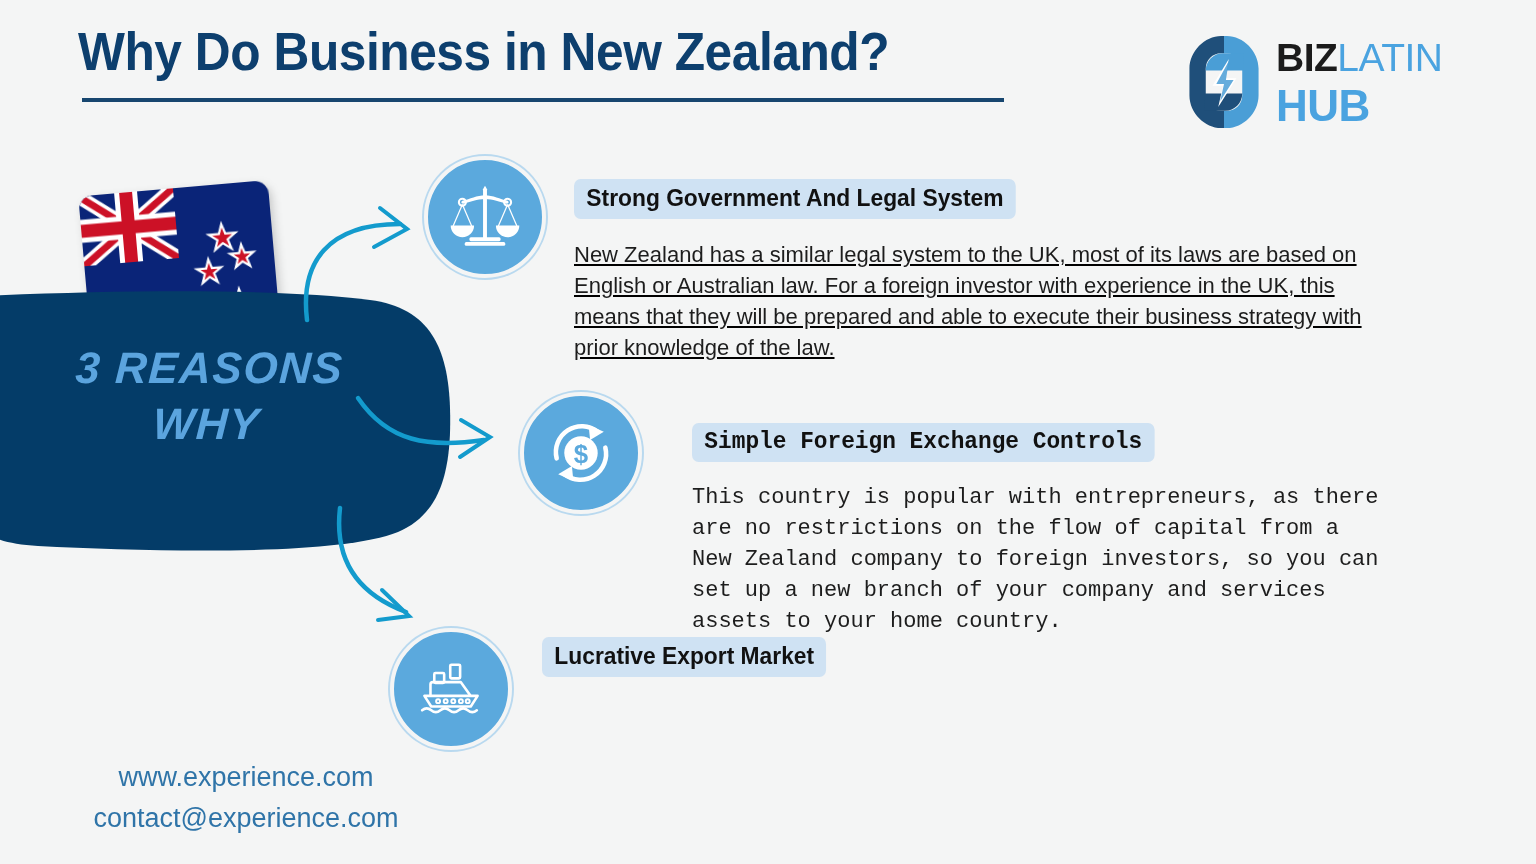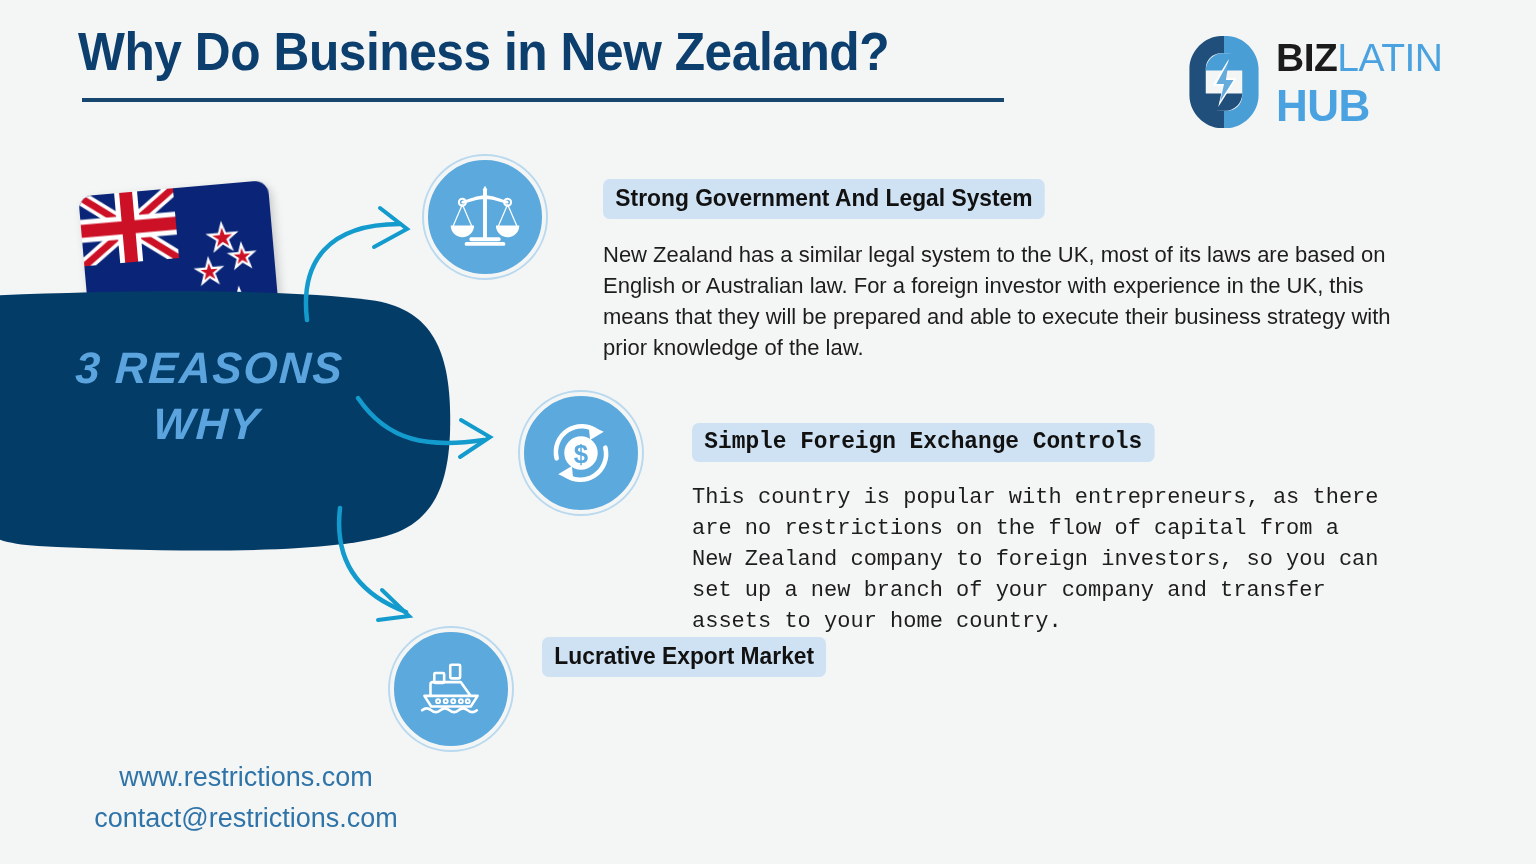--- a/index.html
+++ b/index.html
@@ -97,21 +97,21 @@
     padding: 5px 13px 7px 13px;
     white-space: nowrap;
     transform: scaleX(0.95);
     transform-origin: left center;
   }
   .body-text {
     color: #1d1d1d;
     font-weight: 400;
   }
 
-  #block-1 { left: 595px; top: 179px; width: 830px; }
+  #block-1 { left: 566px; top: 179px; width: 830px; text-decoration: underline; }
   #block-1 .badge { font-size: 24px; }
   #block-1 .body-text { margin-top: 20px; font-size: 22px; line-height: 31px; width: 820px; }
 
   #block-2 { left: 684px; top: 423px; width: 700px; font-family: Liberation Mono, monospace; }
   #block-2 .badge { font-size: 24px; }
   #block-2 .body-text { margin-top: 20px; font-size: 22px; line-height: 31px; width: 690px; }
 
   #block-3 { left: 534px; top: 637px; width: 880px; }
   #block-3 .badge { font-size: 24px; }
   #block-3 .body-text { margin-top: 20px; font-size: 26px; line-height: 37px; width: 870px; }
@@ -253,25 +253,25 @@
     </svg>
   </div>
 
   <div class="block" id="block-1">
     <div class="badge">Strong Government And Legal System</div>
     <div class="body-text">New Zealand has a similar legal system to the UK, most of its laws are based on English or Australian law. For a foreign investor with experience in the UK, this means that they will be prepared and able to execute their business strategy with prior knowledge of the law.</div>
   </div>
 
   <div class="block" id="block-2">
     <div class="badge">Simple Foreign Exchange Controls</div>
-    <div class="body-text">This country is popular with entrepreneurs, as there are no restrictions on the flow of capital from a New Zealand company to foreign investors, so you can set up a new branch of your company and transfer assets to your home country.</div>
+    <div class="body-text">This country is popular with entrepreneurs, as there are no restrictions on the flow of capital from a New Zealand company to foreign investors, so you can set up a new branch of your company and services assets to your home country.</div>
   </div>
 
   <div class="block" id="block-3">
     <div class="badge">Lucrative Export Market</div>
   </div>
 
   <div id="footer">
-    <div>www.restrictions.com</div>
-    <div>contact@restrictions.com</div>
+    <div>www.experience.com</div>
+    <div>contact@experience.com</div>
   </div>
 
 </div>
 
 </body></html>

